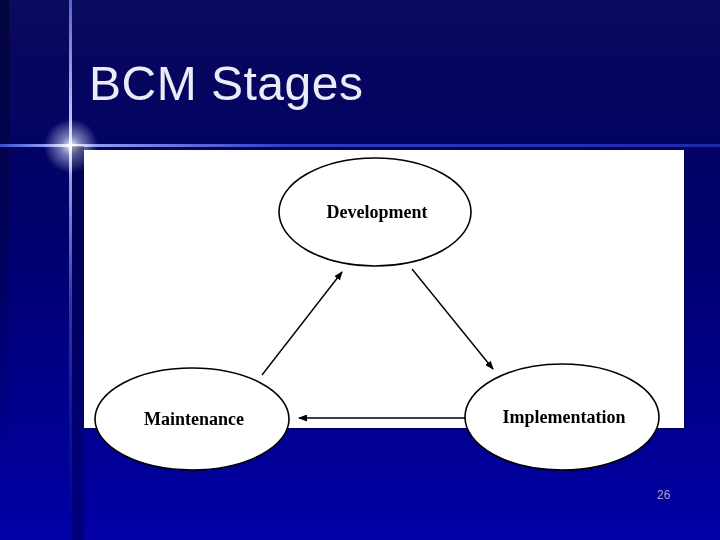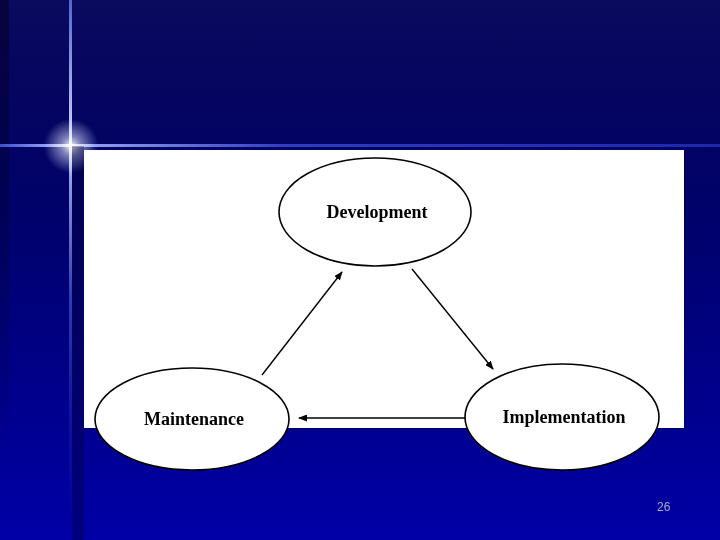--- a/index.html
+++ b/index.html
@@ -90,36 +90,37 @@
   }
   .canvas svg { display: block; }
   .node-label {
     font-family: "Liberation Serif", serif;
     font-weight: bold;
     font-size: 18px;
     fill: #000000;
   }
   .page-number {
     position: absolute;
-    left: 657px; top: 500px;
+    left: 657px; top: 488px;
     font-size: 12px;
     color: #aaaabc;
   }
 </style>
 </head>
 <body>
 
 <div class="slide">
 
   <div class="left-strip"></div>
   <div class="vline"></div>
   <div class="hline"></div>
   <div class="cross-glow"></div>
   <div class="vline-shade"></div>
 
+  <div class="slide-title">BCM Stages</div>
 
   <div class="canvas">
     <svg width="600" height="353" viewBox="0 0 600 353">
       <defs>
         <marker id="arrowhead" markerWidth="9" markerHeight="7" refX="8" refY="3.5" orient="auto" markerUnits="userSpaceOnUse">
           <path d="M0,0 L9,3.5 L0,7 Z" fill="#000000"></path>
         </marker>
       </defs>
 
       <line x1="178" y1="225" x2="258" y2="122" stroke="#000000" stroke-width="1.4" marker-end="url(#arrowhead)"></line>

